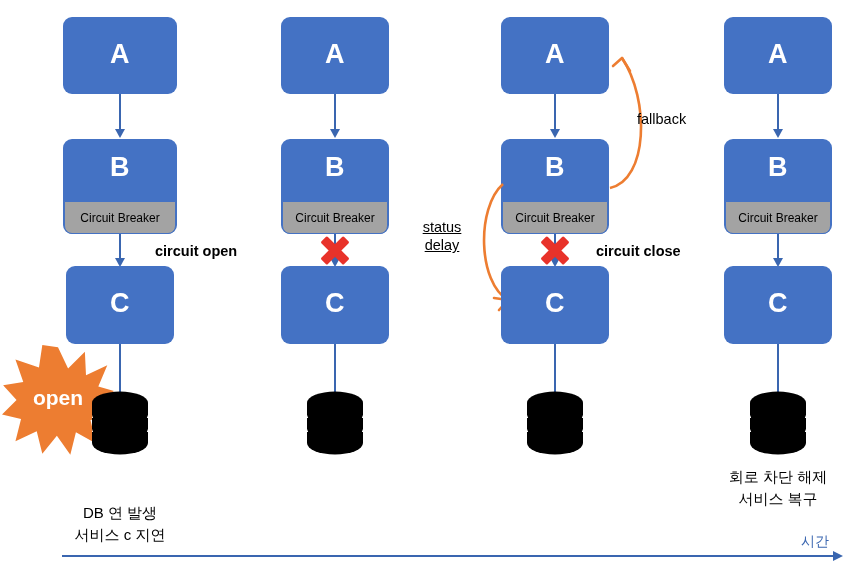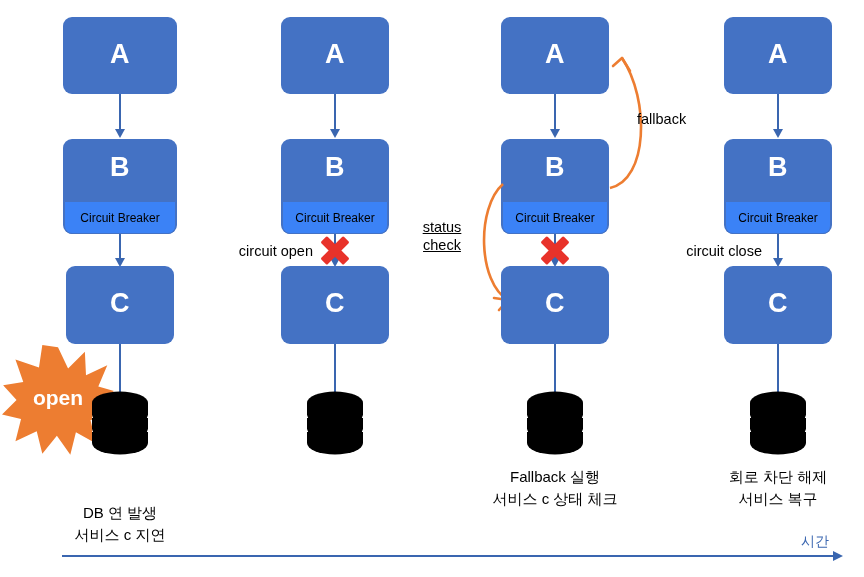--- a/index.html
+++ b/index.html
@@ -26,21 +26,21 @@
     font-size:27px;
     font-weight:bold;
     color:#ffffff;
     letter-spacing:0.5px;
   }
   
   .cb{
     position:absolute;
     left:1px;right:1px;bottom:0;
     height:33px;
-    background:#3b82f6;
+    background:#a3a3a3;
     border:1px solid #4472C4;
     border-radius:0 0 8px 8px;
     box-sizing:border-box;
     display:flex;align-items:center;justify-content:center;
     font-size:12px;
     color:#000000;
     white-space:nowrap;
   }
 
   
@@ -54,21 +54,21 @@
   }
 
   
   .lbl{
     position:absolute;
     font-size:14.5px;
     color:#000000;
     white-space:nowrap;
     line-height:1.25;
   }
-  .lbl.r{text-align:right;}
+  .lbl.r{text-align:left;font-weight:bold;}
   .lbl.c{text-align:center;text-decoration:underline;}
 
   .caption{
     position:absolute;
     text-align:center;
     font-size:15px;
     color:#000000;
     line-height:1.45;
     white-space:nowrap;
   }
@@ -227,21 +227,21 @@
     <path d="M22 18 L 30 31 M22 18 L 13 26" fill="none" stroke="#ED7D31" stroke-width="2.6" stroke-linecap="round"></path>
   </svg>
   <div class="lbl" style="left:637px;top:110px;">fallback</div>
 
   <svg style="position:absolute;left:478px;top:178px;width:80px;height:130px;" width="80" height="130" viewBox="0 0 80 130">
     <path d="M25 6 C -2 30, 0 105, 30 122" fill="none" stroke="#ED7D31" stroke-width="2.6"></path>
     <path d="M30 122 L 16 120 M30 122 L 21 132" fill="none" stroke="#ED7D31" stroke-width="2.6" stroke-linecap="round"></path>
   </svg>
   <div class="lbl c" style="left:408px;top:218px;width:68px;">
     <div>status</div>
-    <div>check</div>
+    <div>delay</div>
   </div>
 
   <div class="node" style="left:501px;top:266px;width:108px;height:78px;">
     <div class="letter" style="top:22px;">C</div>
   </div>
   <div class="conn" style="left:554px;top:344px;height:50px;"></div>
 
   <div class="db" style="left:526px;top:391px;width:58px;height:66px;">
     <svg width="58" height="66" viewBox="0 0 58 66">
       <ellipse cx="29" cy="12" rx="28" ry="11.5" fill="#000"></ellipse>
@@ -249,24 +249,20 @@
       <ellipse cx="29" cy="24" rx="28" ry="11.5" fill="#000"></ellipse>
       <path d="M1 24 A28 11.5 0 0 0 57 24 L57 27 A28 11.5 0 0 1 1 27 Z" fill="#fff"></path>
       <rect x="1" y="27" width="56" height="11" fill="#000"></rect>
       <ellipse cx="29" cy="38" rx="28" ry="11.5" fill="#000"></ellipse>
       <path d="M1 38 A28 11.5 0 0 0 57 38 L57 41 A28 11.5 0 0 1 1 41 Z" fill="#fff"></path>
       <rect x="1" y="41" width="56" height="11" fill="#000"></rect>
       <ellipse cx="29" cy="52" rx="28" ry="11.5" fill="#000"></ellipse>
     </svg>
   </div>
 
-  <div class="caption" style="left:455px;top:466px;width:200px;">
-    <div>Fallback 실행</div>
-    <div>서비스 c 상태 체크</div>
-  </div>
 
   <div class="node" style="left:724px;top:17px;width:108px;height:77px;">
     <div class="letter" style="top:22px;">A</div>
   </div>
   <div class="conn" style="left:777px;top:94px;height:36px;"></div>
 
   <div class="node" style="left:724px;top:139px;width:108px;height:95px;">
     <div class="letter" style="top:13px;">B</div>
     <div class="cb">
       <span>Circuit Breaker</span>

